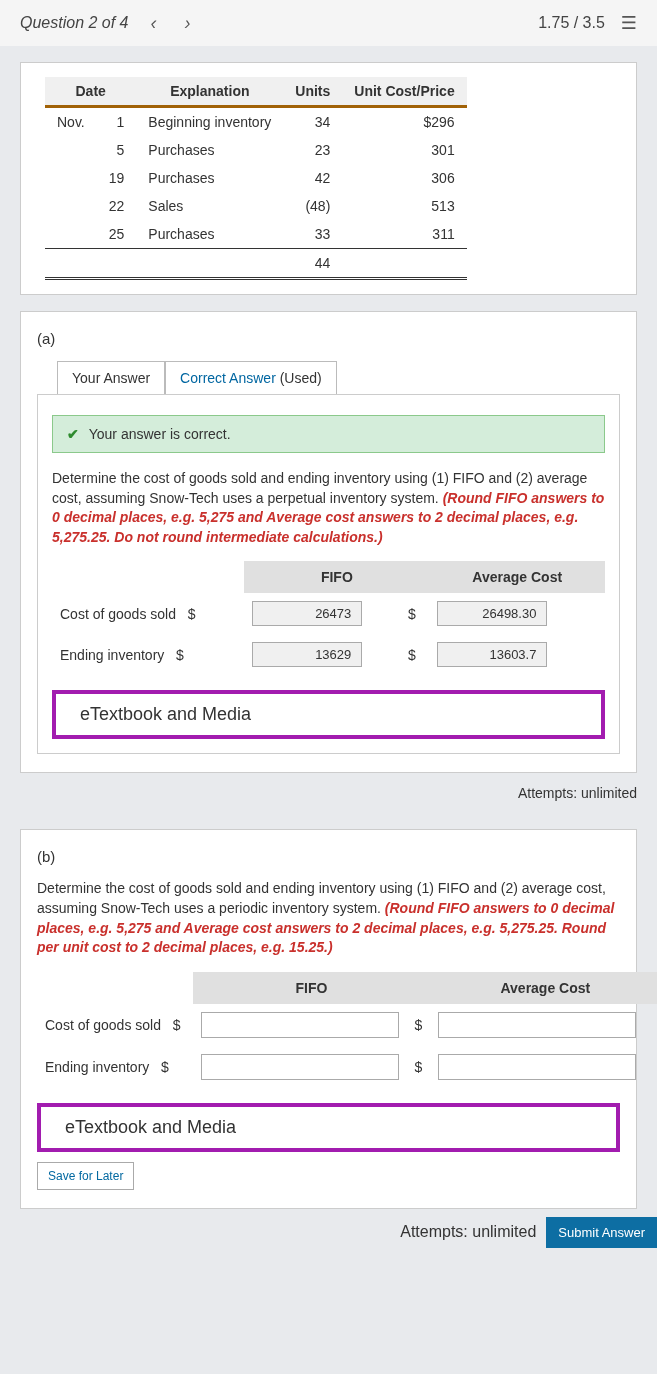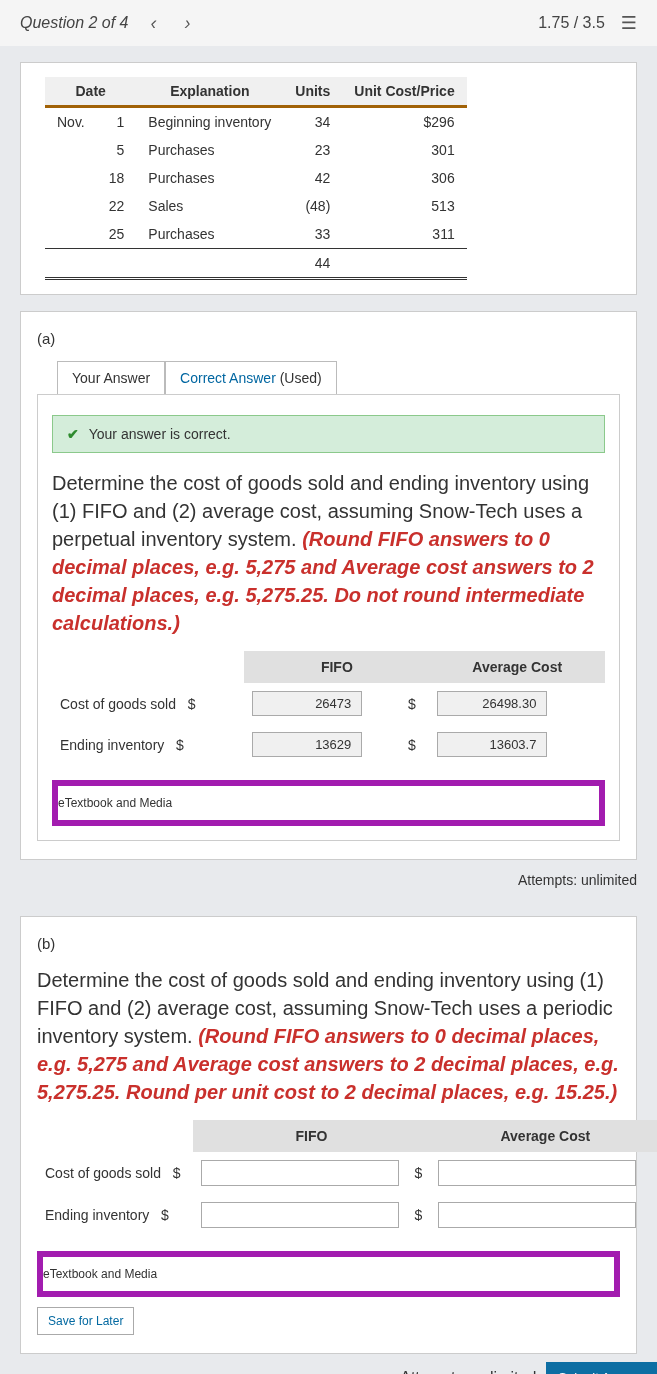--- a/index.html
+++ b/index.html
@@ -18,30 +18,30 @@
 .data-table .c-units { text-align: right; }
 .data-table .c-price { text-align: right; padding-left: 20px; }
 .total-row td { border-top: 1px solid #333; border-bottom: 3px double #333; }
 .section { background: #fff; border: 1px solid #ccc; margin: 16px 20px 0; padding: 18px 16px; }
 .section-label { font-size: 15px; margin-bottom: 14px; }
 .tabs { display: flex; margin: 0 20px; }
 .tab { border: 1px solid #bbb; border-bottom: none; padding: 8px 14px; font-size: 14px; background: #fff; }
 .tab-link { color: #0066a1; }
 .correct-banner { background: #d4edda; border: 1px solid #8bc98b; padding: 10px 14px; margin: 6px 0 16px; display: flex; align-items: center; gap: 10px; font-size: 14px; }
 .check { color: #2e8b2e; font-weight: bold; }
-.prompt-text { font-size: 20px; line-height: 1.4; margin-bottom: 14px; }
+.prompt-text { font-size: 14px; line-height: 1.4; margin-bottom: 14px; }
 .red { color: #c9302c; font-style: italic; font-weight: bold; }
 .answer-table { border-collapse: collapse; width: 100%; margin-bottom: 16px; }
 .answer-table th { background: #e0e0e0; padding: 8px; font-size: 14px; font-weight: bold; text-align: center; }
 .answer-table td { padding: 8px; font-size: 14px; }
 .answer-table .lbl { text-align: left; white-space: nowrap; }
 .dollar { padding: 0 4px; }
 .val-box { display: inline-block; border: 1px solid #aaa; background: #f0f0f0; padding: 4px 10px; min-width: 110px; text-align: right; font-size: 13px; }
 .val-input { border: 1px solid #aaa; background: #fff; padding: 4px 10px; min-width: 110px; text-align: right; font-size: 13px; height: 26px; }
-.link-row { border: 6px solid #a21caf; padding: 10px 0; font-size: 12px; margin-top: -1px; }
+.link-row { border: 4px solid #a21caf; padding: 10px 24px; font-size: 18px; margin-top: -1px; }
 .attempts-row { text-align: right; font-size: 14px; padding: 12px 20px; color: #333; }
 .footer-btns { display: flex; align-items: center; justify-content: space-between; margin: 10px 0 0; }
 .save-btn { border: 1px solid #aaa; background: #fff; padding: 6px 10px; font-size: 12px; color: #0369a1; cursor: pointer; }
 .submit-row { display: flex; align-items: center; gap: 10px; justify-content: flex-end; padding: 8px 0 12px 20px; }
 .submit-btn { background: #0d6ea3; color: #fff; border: none; padding: 8px 12px; font-size: 13px; cursor: pointer; }
 </style>
 </head>
 <body>
 
 <div class="header">
@@ -76,21 +76,21 @@
         </tr>
         <tr>
           <td></td>
           <td style="text-align:right">5</td>
           <td>Purchases</td>
           <td class="c-units">23</td>
           <td class="c-price">301</td>
         </tr>
         <tr>
           <td></td>
-          <td style="text-align:right">18</td>
+          <td style="text-align:right">19</td>
           <td>Purchases</td>
           <td class="c-units">42</td>
           <td class="c-price">306</td>
         </tr>
         <tr>
           <td></td>
           <td style="text-align:right">22</td>
           <td>Sales</td>
           <td class="c-units">(48)</td>
           <td class="c-price">513</td>

